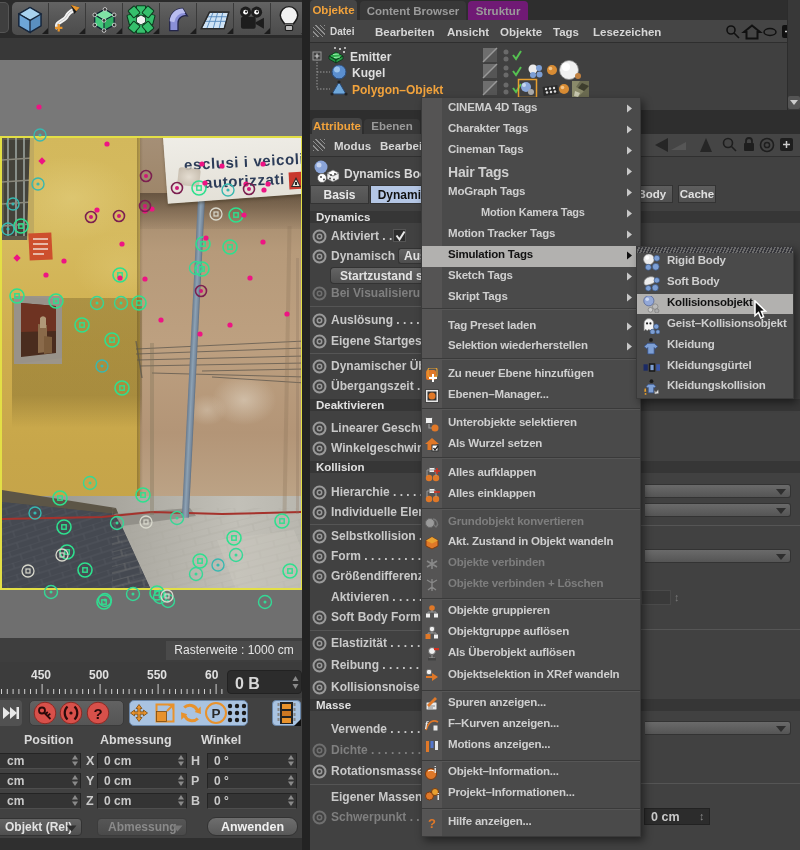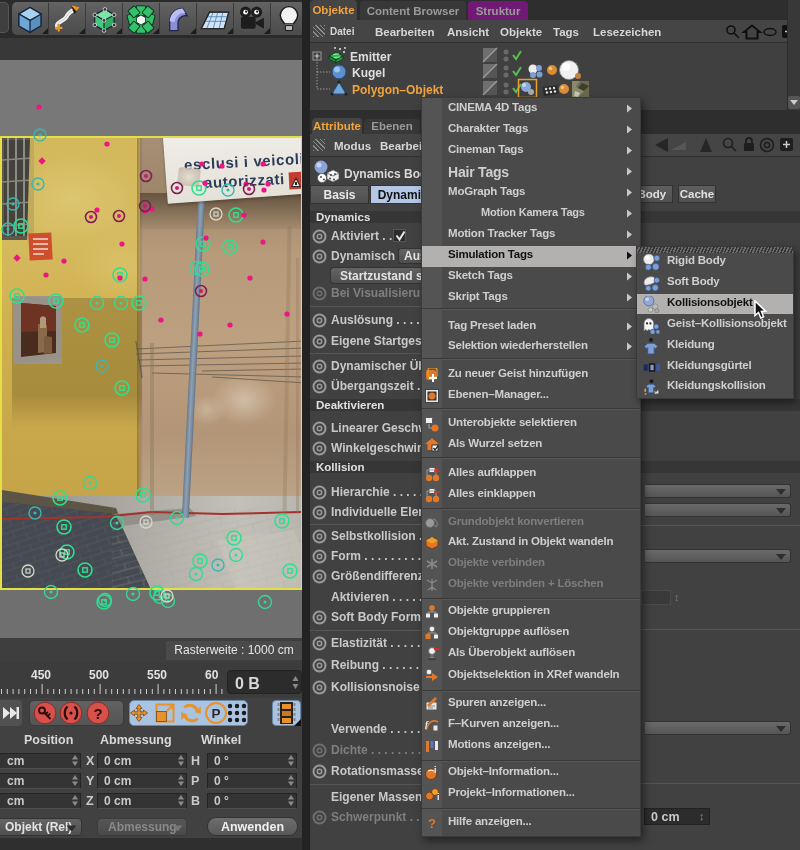--- a/index.html
+++ b/index.html
@@ -777,20 +777,21 @@
     <div class="abs" style="left:0;top:75px;width:490px;height:19px;background:#414141;"></div>
     <div class="abs" style="left:0;top:75px;width:59px;height:19px;background:linear-gradient(#5e5e5e,#515151);border:1px solid #333;color:#e8e8e8;font-size:12px;text-align:center;line-height:18px;">Basis</div>
     <div class="abs" style="left:60px;top:75px;width:72px;height:19px;background:#b4c6e4;border:1px solid #333;color:#111;font-size:12px;text-align:center;line-height:18px;">Dynamics</div>
     <div class="abs" style="left:133px;top:75px;width:66px;height:19px;background:linear-gradient(#5e5e5e,#515151);border:1px solid #333;color:#e8e8e8;font-size:12px;text-align:center;line-height:18px;">Kollision</div>
     <div class="abs" style="left:295px;top:75px;width:68px;height:18px;background:linear-gradient(#5e5e5e,#515151);border:1px solid #333;color:#e0e0e0;font-size:11.5px;text-align:center;line-height:17px;">Soft Body</div>
     <div class="abs" style="left:368px;top:75px;width:38px;height:18px;background:linear-gradient(#5e5e5e,#515151);border:1px solid #333;color:#e0e0e0;font-size:11.5px;text-align:center;line-height:17px;">Cache</div>
 
     <div class="abs" style="left:0;top:101px;width:490px;height:12px;background:#363636;color:#e0e0e0;font-size:11.5px;line-height:12px;padding-left:6px;">Dynamics</div>
     <div class="abs" style="left:0;top:289px;width:490px;height:12px;background:#363636;color:#e0e0e0;font-size:11.5px;line-height:12px;padding-left:6px;">Deaktivieren</div>
     <div class="abs" style="left:0;top:351px;width:490px;height:12px;background:#363636;color:#e0e0e0;font-size:11.5px;line-height:12px;padding-left:6px;">Kollision</div>
+    <div class="abs" style="left:0;top:589px;width:490px;height:12px;background:#363636;color:#e0e0e0;font-size:11.5px;line-height:12px;padding-left:6px;">Masse</div>
   </div>
 
   <div class="abs" id="attrrows" style="left:310px;top:0;width:111px;height:850px;overflow:hidden;font-weight:bold;">
     <svg class="abs" style="left:2px;top:229px;" width="15" height="15">
         <circle cx="7.5" cy="7.5" r="6" fill="none" stroke="#9a9a9a" stroke-width="2"></circle>
         <circle cx="7.5" cy="7.5" r="2.2" fill="none" stroke="#9a9a9a" stroke-width="1.5"></circle>
       </svg>
     <div class="txt" style="left:21px;top:229px;color:#c9c9c9;font-size:12px;">Aktiviert . . . .&nbsp;&nbsp;&nbsp;&nbsp; . . .</div>
     <svg class="abs" style="left:2px;top:249px;" width="15" height="15">
         <circle cx="7.5" cy="7.5" r="6" fill="none" stroke="#9a9a9a" stroke-width="2"></circle>
@@ -983,21 +984,21 @@
       </svg>
     <div class="txt" style="left:26px;top:241px;color:#cfcfcf;font-size:11.5px;letter-spacing:-0.2px;">Selektion wiederherstellen</div>
     <svg class="abs" style="left:205px;top:244px;" width="5" height="9">
         <path d="M0 0.5 L5 4.5 L0 8.5 Z" fill="#c8c8c8"></path>
       </svg>
     <svg class="abs" style="left:3px;top:270px;" width="15" height="15" viewBox="0 0 15 15">
         <rect x="1" y="2" width="10" height="10" rx="2" fill="#e07828"></rect>
         <rect x="3" y="0" width="9" height="9" rx="2" fill="none" stroke="#e8a030" stroke-width="1.2"></rect>
         <path d="M8 6 l0 8 M4 10 l8 0" stroke="#fff" stroke-width="2"></path>
       </svg>
-    <div class="txt" style="left:26px;top:269px;color:#cfcfcf;font-size:11.5px;letter-spacing:-0.2px;">Zu neuer Geist hinzufügen</div>
+    <div class="txt" style="left:26px;top:269px;color:#cfcfcf;font-size:11.5px;letter-spacing:-0.2px;">Zu neuer Ebene hinzufügen</div>
     <svg class="abs" style="left:3px;top:291px;" width="15" height="15" viewBox="0 0 15 15">
         <rect x="0.5" y="0.5" width="13" height="13" fill="#e8e8e8" stroke="#444"></rect>
         <rect x="2.5" y="2.5" width="9" height="9" fill="#333"></rect>
         <circle cx="7" cy="7" r="3.5" fill="#e07828"></circle>
       </svg>
     <div class="txt" style="left:26px;top:290px;color:#cfcfcf;font-size:11.5px;letter-spacing:-0.2px;">Ebenen–Manager...</div>
     <svg class="abs" style="left:3px;top:319px;" width="15" height="15" viewBox="0 0 15 15">
         <rect x="0.5" y="0.5" width="7" height="6" rx="1" fill="#f0f0f0" stroke="#555"></rect>
         <path d="M4 7 l0 4 5 0" stroke="#999" stroke-width="1.2" fill="none"></path>
         <circle cx="10" cy="11" r="3.5" fill="#e07828"></circle>

